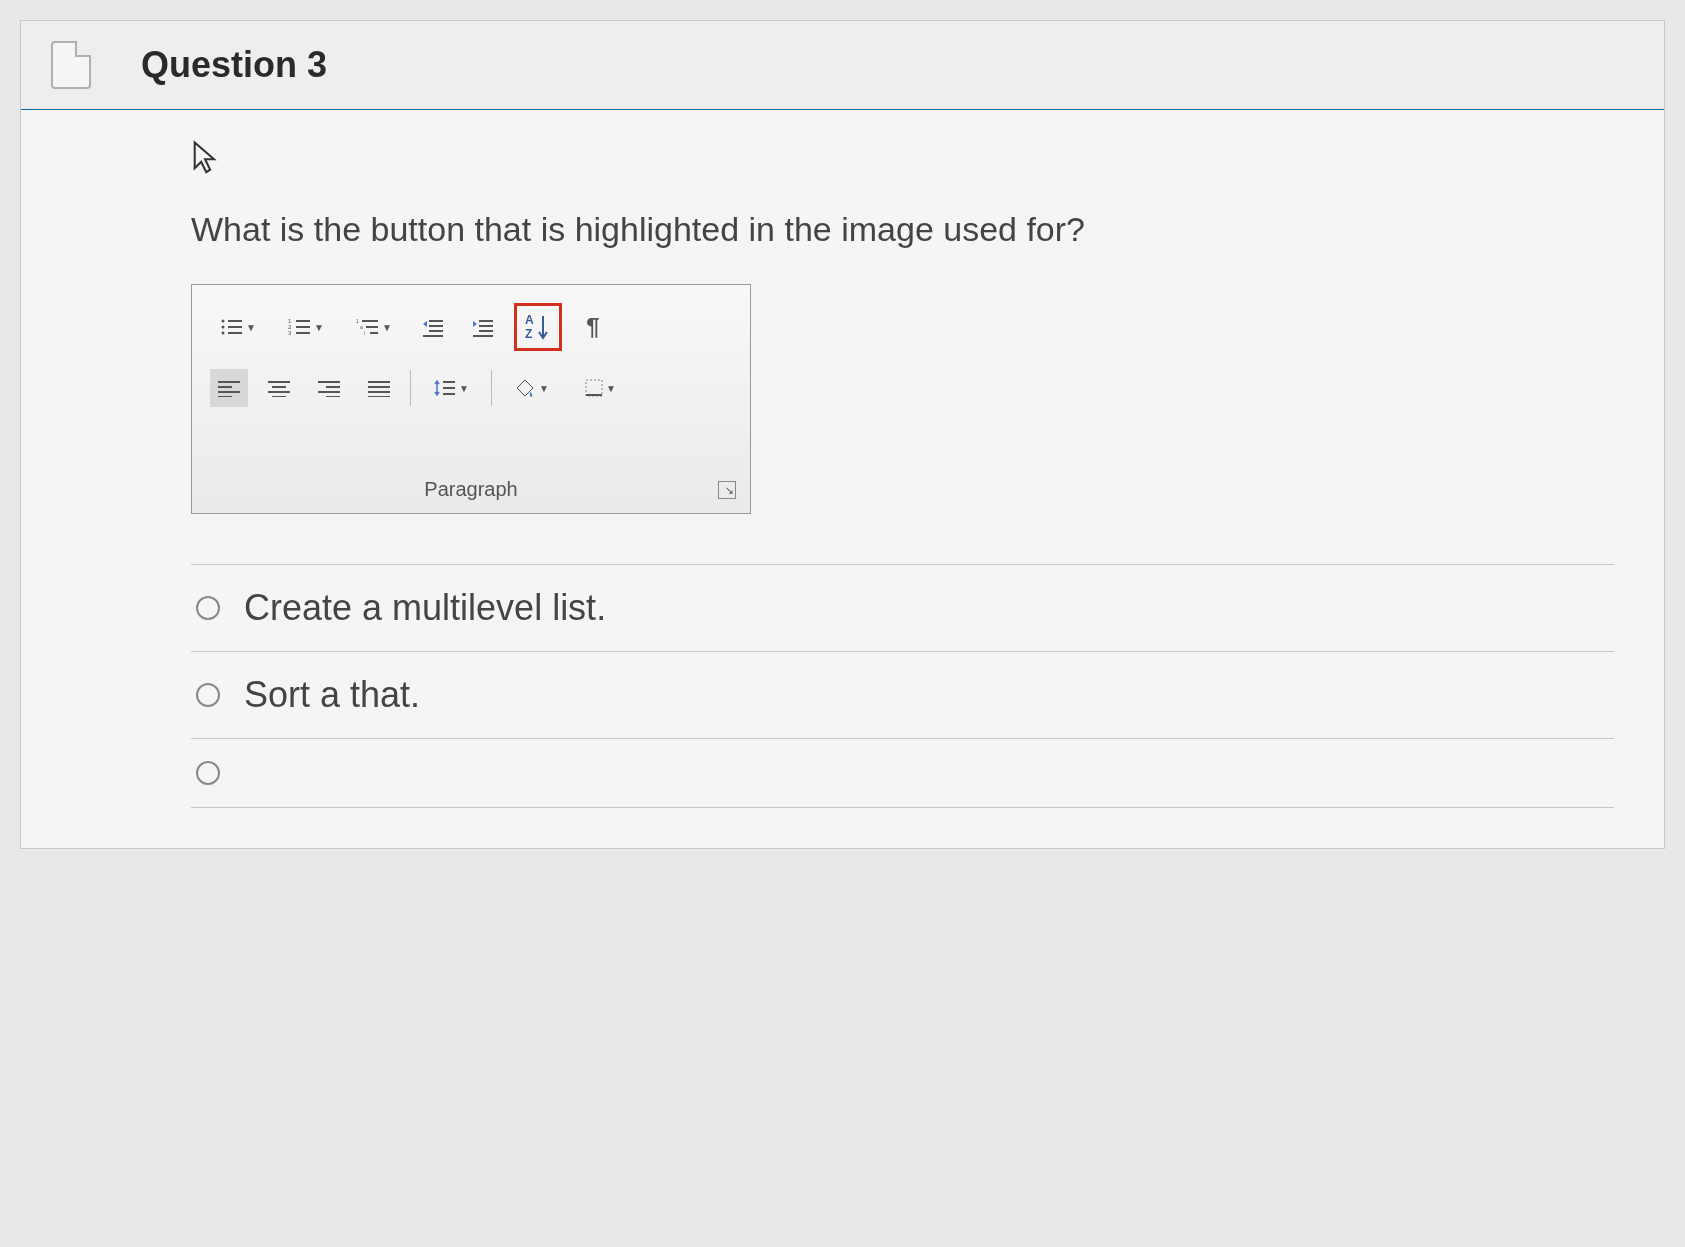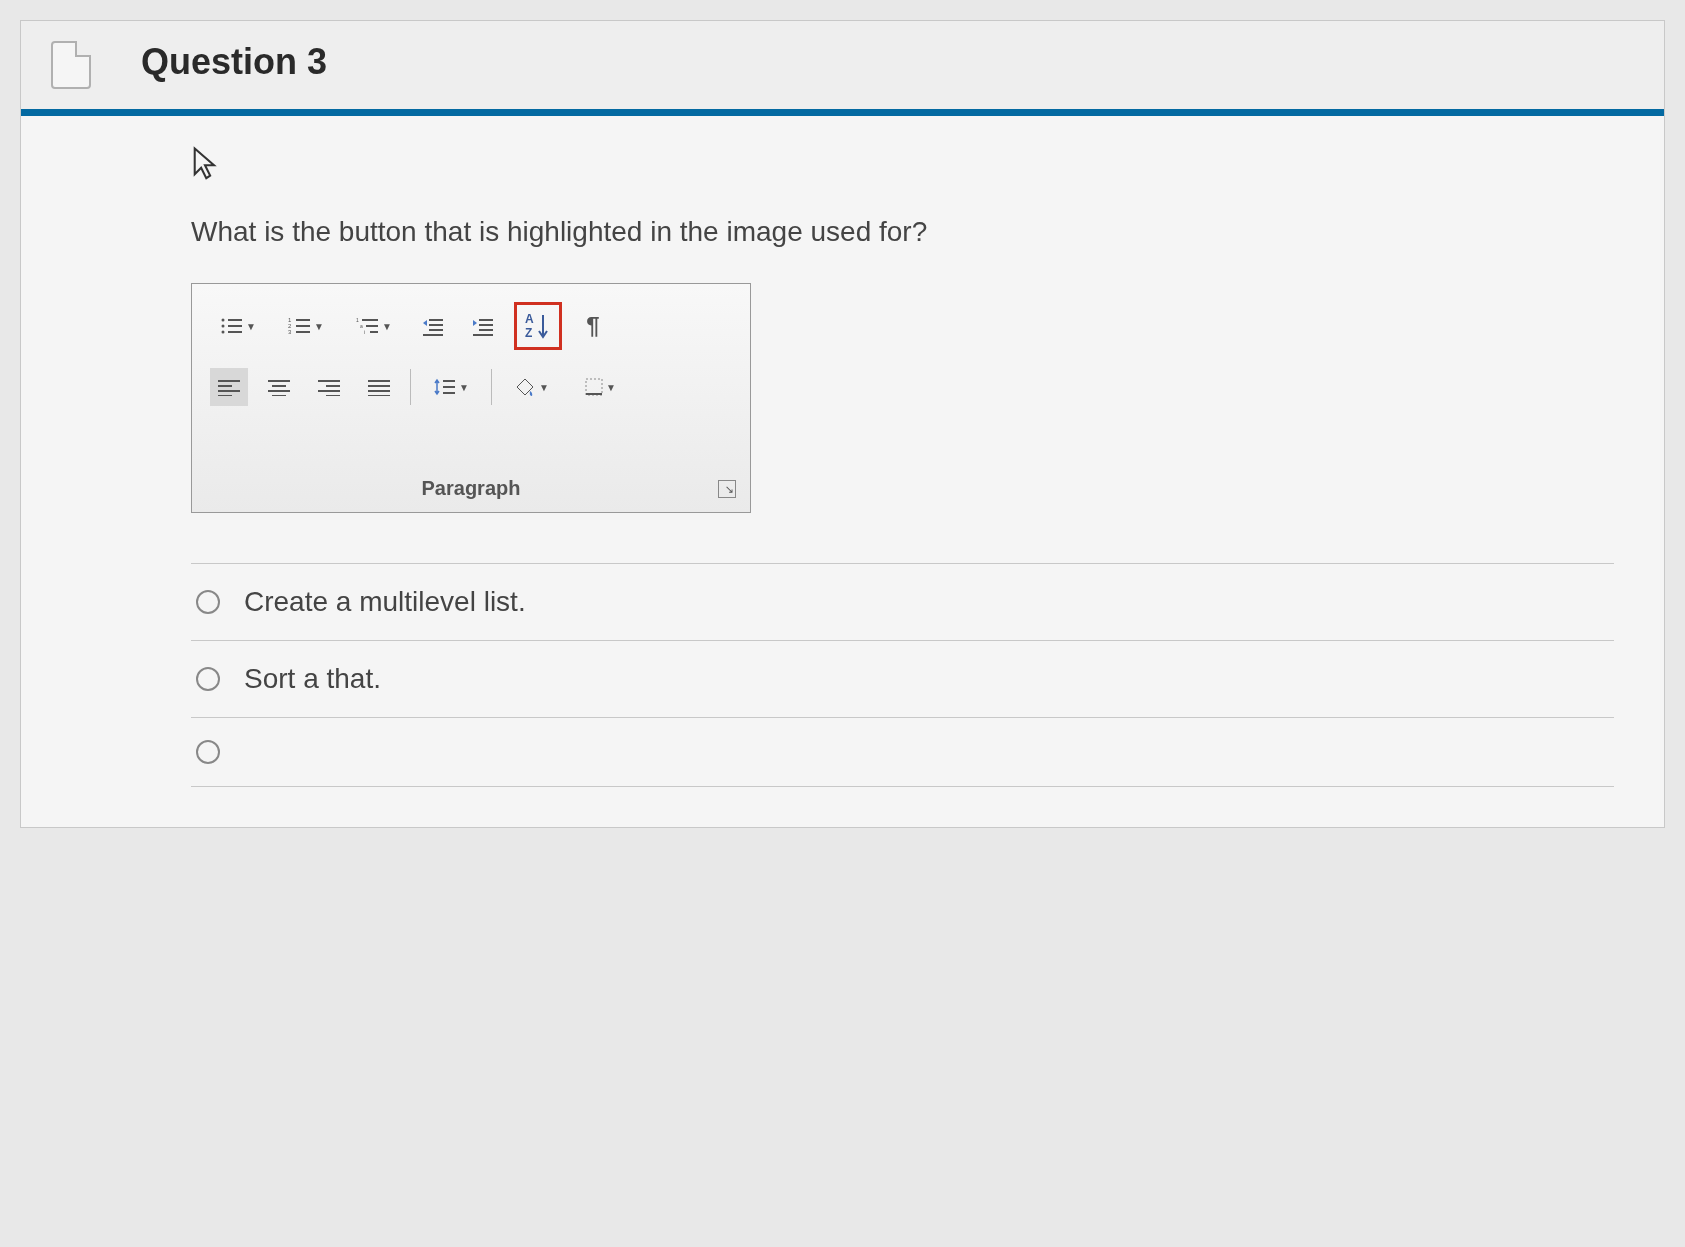--- a/index.html
+++ b/index.html
@@ -8,22 +8,23 @@
   background: #e8e8e8;
   padding: 20px;
   color: #333;
 }
 .question-container {
   background: #f5f5f5;
   border: 1px solid #c8c8c8;
 }
 .question-header {
   display: flex;
+  align-items: center;
   padding: 20px 30px;
-  border-bottom: 7px solid #0369a1;
+  border-bottom: 1px solid #0369a1;
   background: #eeeeee;
 }
 .file-icon {
   width: 40px;
   height: 48px;
   border: 2px solid #b0b0b0;
   border-radius: 4px 4px 4px 4px;
   position: relative;
   margin-right: 50px;
   background: #f5f5f5;
@@ -44,21 +45,21 @@
   font-weight: 600;
   color: #2a2a2a;
 }
 .question-body {
   padding: 30px 50px 40px 170px;
 }
 .cursor-icon {
   margin-bottom: 30px;
 }
 .prompt-text {
-  font-size: 28px;
+  font-size: 34px;
   color: #444;
   margin-bottom: 35px;
 }
 .ribbon-image {
   width: 560px;
   height: 230px;
   border: 1px solid #999;
   background: linear-gradient(#f8f8f8, #eaeaea);
   padding: 18px;
   position: relative;
@@ -89,21 +90,20 @@
   border: 3px solid #d03020;
   padding: 2px;
 }
 .ribbon-label {
   position: absolute;
   bottom: 12px;
   left: 50%;
   transform: translateX(-50%);
   font-size: 20px;
   color: #555;
-  font-weight: bold;
 }
 .dialog-launcher {
   position: absolute;
   bottom: 14px;
   right: 14px;
   width: 18px;
   height: 18px;
   border: 1px solid #888;
   font-size: 11px;
   display:flex;
@@ -129,21 +129,21 @@
 }
 .radio-circle {
   width: 24px;
   height: 24px;
   border: 2px solid #888;
   border-radius: 50%;
   margin-right: 24px;
   flex-shrink: 0;
 }
 .answer-text {
-  font-size: 28px;
+  font-size: 36px;
   color: #444;
 }
 </style>
 </head>
 <body>
 
 <div class="question-container">
 
   <div class="question-header">
     <div class="file-icon"></div>

